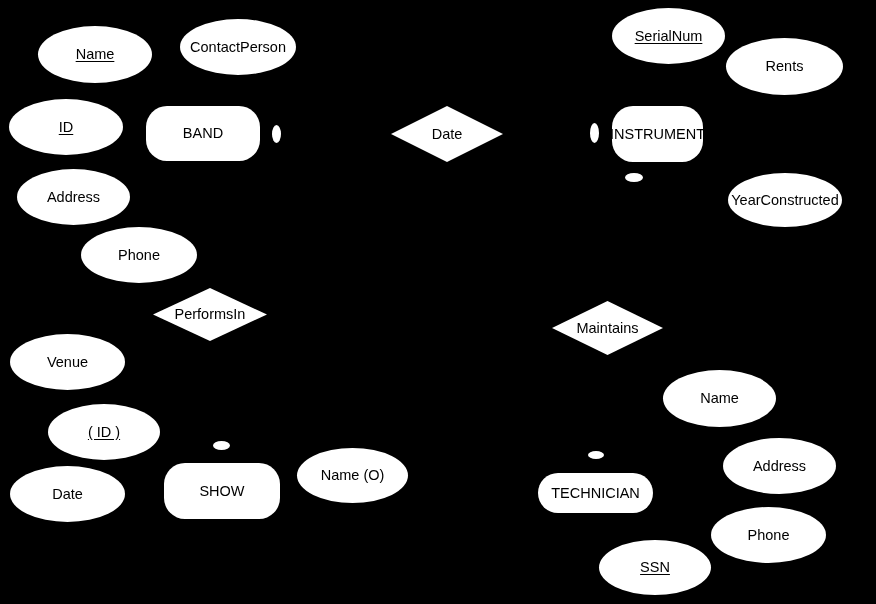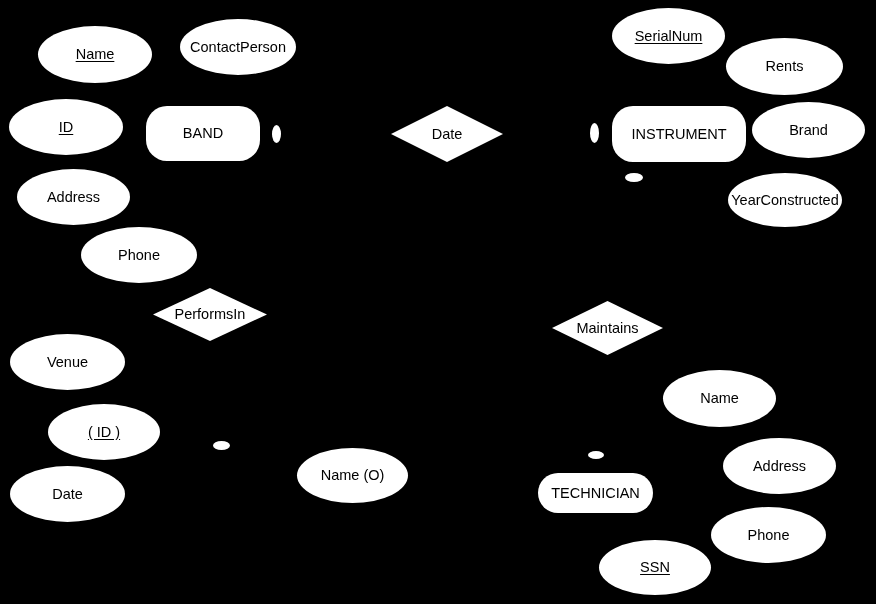--- a/index.html
+++ b/index.html
@@ -44,29 +44,29 @@
   <div class="node ellipse" style="left:180px;top:19px;width:116px;height:56px">ContactPerson</div>
   <div class="node ellipse u" style="left:9px;top:99px;width:114px;height:56px">ID</div>
   <div class="node rect" style="left:146px;top:106px;width:114px;height:55px">BAND</div>
   <div class="node ellipse" style="left:17px;top:169px;width:113px;height:56px">Address</div>
   <div class="node ellipse" style="left:81px;top:227px;width:116px;height:56px">Phone</div>
 
   <div class="node diamond" style="left:391px;top:106px;width:112px;height:56px">Date</div>
 
   <div class="node ellipse u" style="left:612px;top:8px;width:113px;height:56px">SerialNum</div>
   <div class="node ellipse" style="left:726px;top:38px;width:117px;height:57px">Rents</div>
-  <div class="node rect" style="left:612px;top:106px;width:134px;height:56px">INSTRUMENT</div>
-  <div class="node ellipse" style="left:752px;top:102px;width:113px;height:56px">Brand</div>
+  <div class="node rect" style="left:612px;top:106px;width:91px;height:56px">INSTRUMENT</div>
   <div class="node ellipse" style="left:728px;top:173px;width:114px;height:54px">YearConstructed</div>
 
   <div class="node diamond" style="left:153px;top:288px;width:114px;height:53px">PerformsIn</div>
 
   <div class="node ellipse" style="left:10px;top:334px;width:115px;height:56px">Venue</div>
   <div class="node ellipse u" style="left:48px;top:404px;width:112px;height:56px">( ID )</div>
   <div class="node ellipse" style="left:10px;top:466px;width:115px;height:56px">Date</div>
+  <div class="node rect" style="left:164px;top:463px;width:116px;height:56px">SHOW</div>
   <div class="node diamond" style="left:552px;top:301px;width:111px;height:54px">Maintains</div>
 
   <div class="node ellipse" style="left:297px;top:448px;width:111px;height:55px">Name (O)</div>
 
   <div class="node ellipse" style="left:663px;top:370px;width:113px;height:57px">Name</div>
   <div class="node ellipse" style="left:723px;top:438px;width:113px;height:56px">Address</div>
   <div class="node rect" style="left:538px;top:473px;width:115px;height:40px">TECHNICIAN</div>
   <div class="node ellipse" style="left:711px;top:507px;width:115px;height:56px">Phone</div>
   <div class="node ellipse u" style="left:599px;top:540px;width:112px;height:55px">SSN</div>
 

